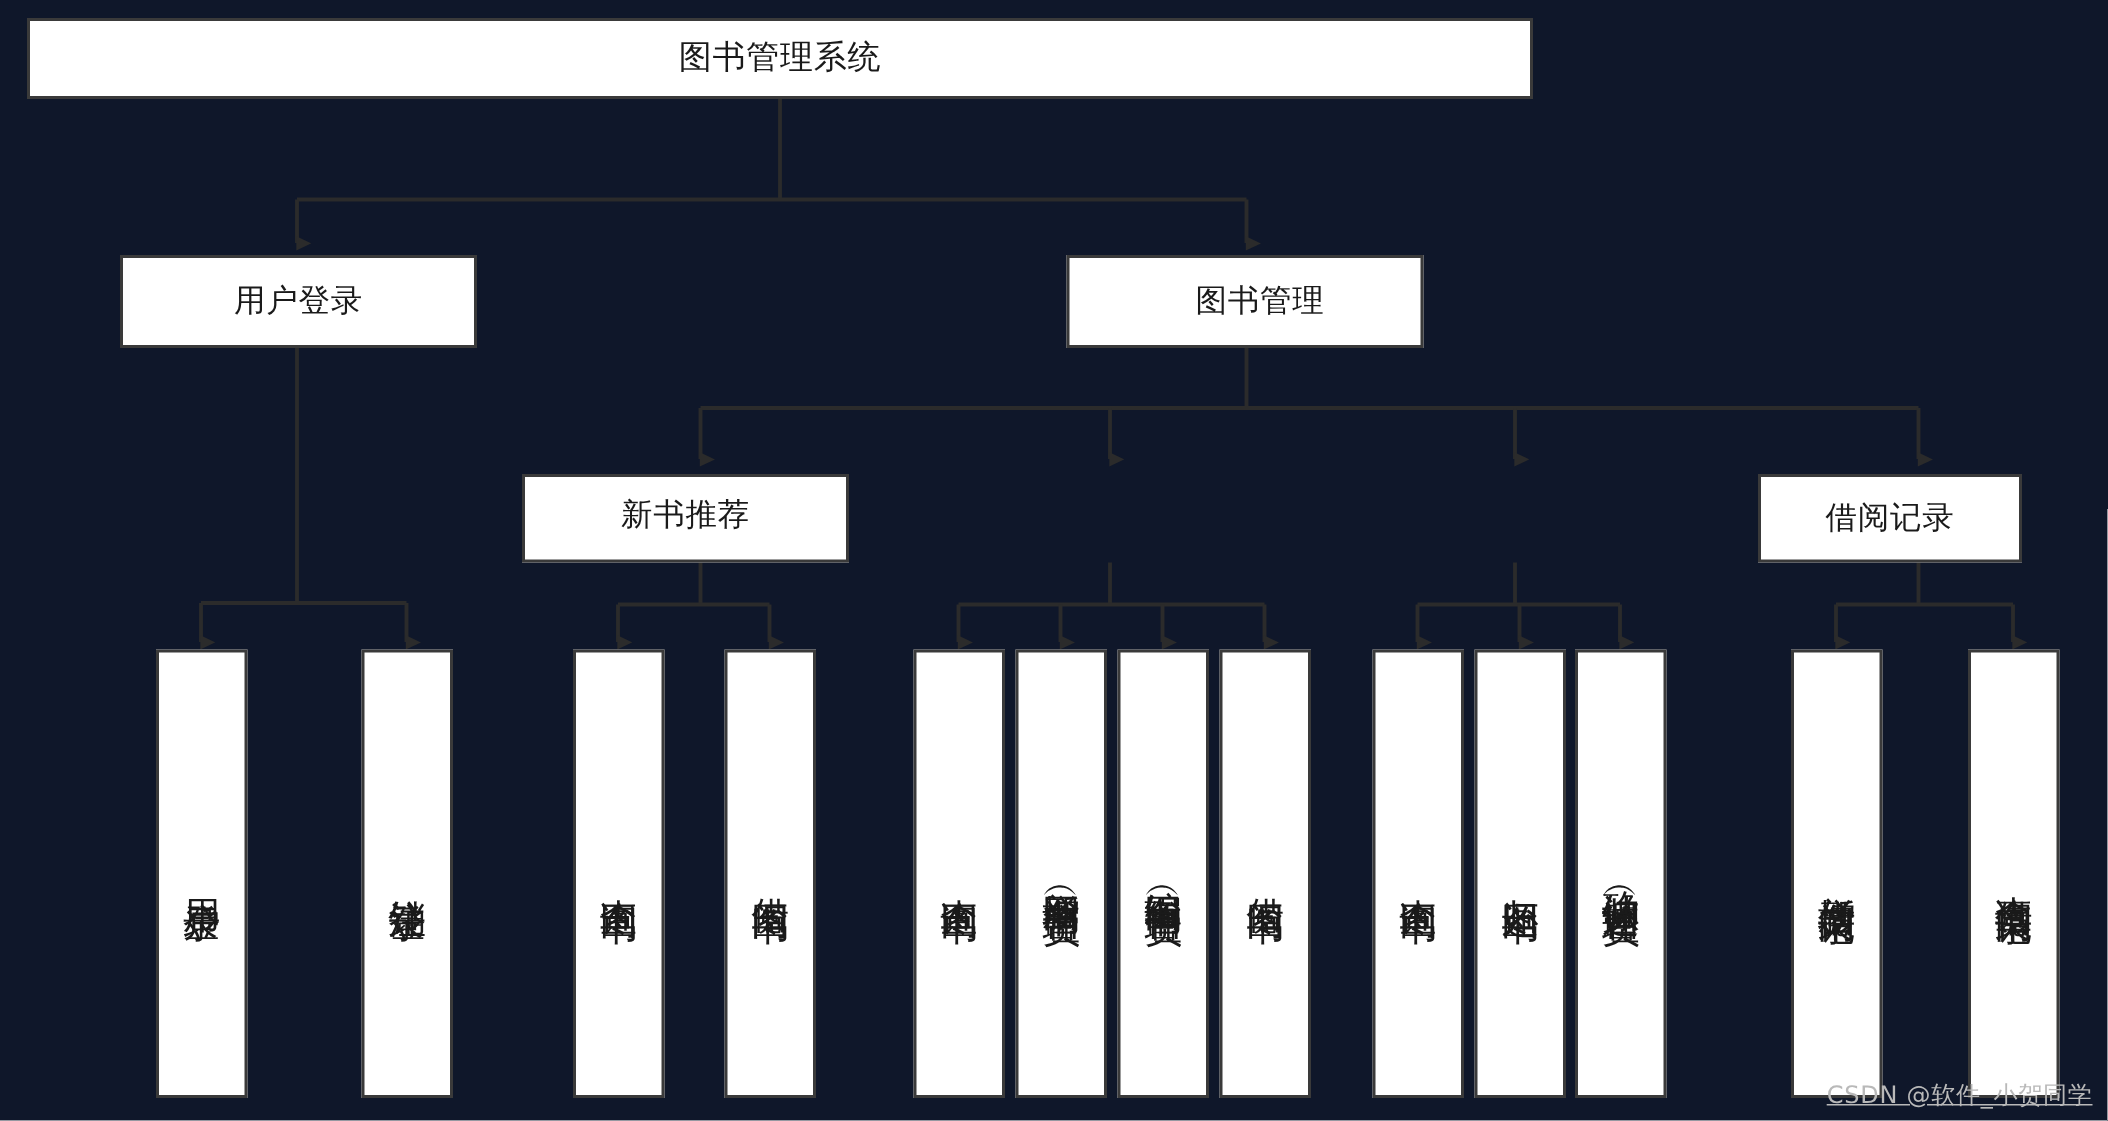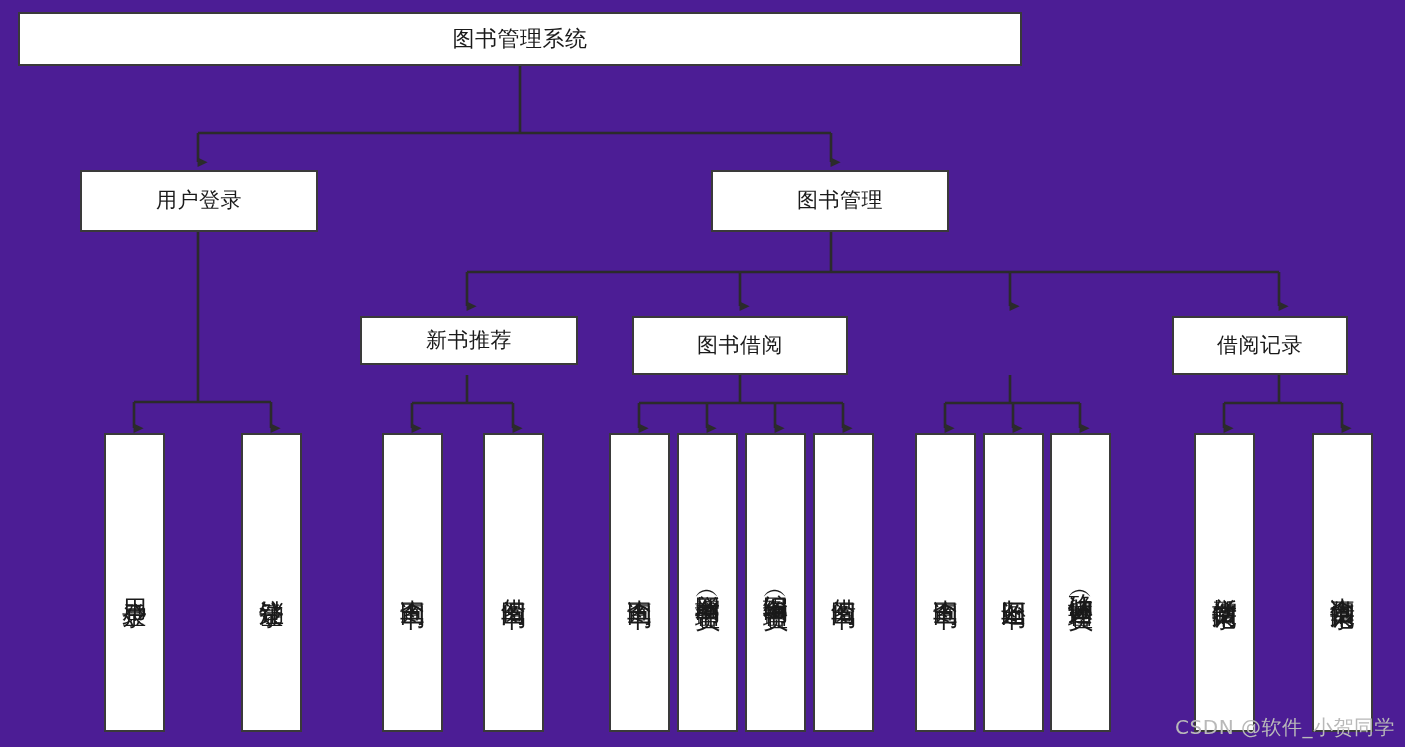--- a/index.html
+++ b/index.html
@@ -8,21 +8,21 @@
     padding: 0;
     background: #ffffff;
   }
   body {
     font-family: "DejaVu Sans", "Liberation Sans", sans-serif;
   }
   #diagram-root {
     position: relative;
     width: 1405px;
     height: 747px;
-    background: #4c1d95;
+    background: #0f172a;
     overflow: hidden;
   }
   #edge-layer {
     position: absolute;
     left: 0;
     top: 0;
     width: 1405px;
     height: 747px;
     pointer-events: none;
   }
@@ -61,25 +61,26 @@
     text-orientation: upright;
     font-size: 25px;
     line-height: 1.08;
     letter-spacing: 2px;
     white-space: nowrap;
   }
   #watermark {
     position: absolute;
     right: 10px;
     bottom: 6px;
-    font-size: 20px;
+    font-size: 16px;
     color: #b9b9b9;
     letter-spacing: 0.5px;
     white-space: nowrap;
     user-select: none;
+    text-decoration: underline;
   }
 </style>
 </head>
 <body>
 
 <div id="diagram-root">
 
   <svg id="edge-layer" viewBox="0 0 1405 747" width="1405" height="747" xmlns="http://www.w3.org/2000/svg">
     <defs>
       <marker id="arrow" viewBox="0 0 12 12" refX="5.5" refY="10.5" markerWidth="11" markerHeight="11" orient="auto-start-reverse" markerUnits="userSpaceOnUse">
@@ -134,25 +135,22 @@
     <span class="label">图书管理系统</span>
   </div>
 
   <div class="node horiz" style="left:80px; top:170px; width:238px; height:62px;">
     <span class="label">用户登录</span>
   </div>
   <div class="node horiz" style="left:711px; top:170px; width:238px; height:62px;padding-left:20px;">
     <span class="label">图书管理</span>
   </div>
 
-  <div class="node horiz" style="left:360px; top:316px; width:218px; height:49px;">
+  <div class="node horiz" style="left:348px; top:316px; width:218px; height:59px;font-family:Liberation Mono, monospace;">
     <span class="label">新书推荐</span>
-  </div>
-  <div class="node horiz" style="left:632px; top:316px; width:216px; height:59px;">
-    <span class="label">图书借阅</span>
   </div>
   <div class="node horiz" style="left:1172px; top:316px; width:176px; height:59px;">
     <span class="label">借阅记录</span>
   </div>
 
   <div class="node vert" style="left:104px; top:433px; width:61px; height:299px;">
     <span class="label">用户登录</span>
   </div>
   <div class="node vert" style="left:241px; top:433px; width:61px; height:299px;">
     <span class="label">注销登录</span>

